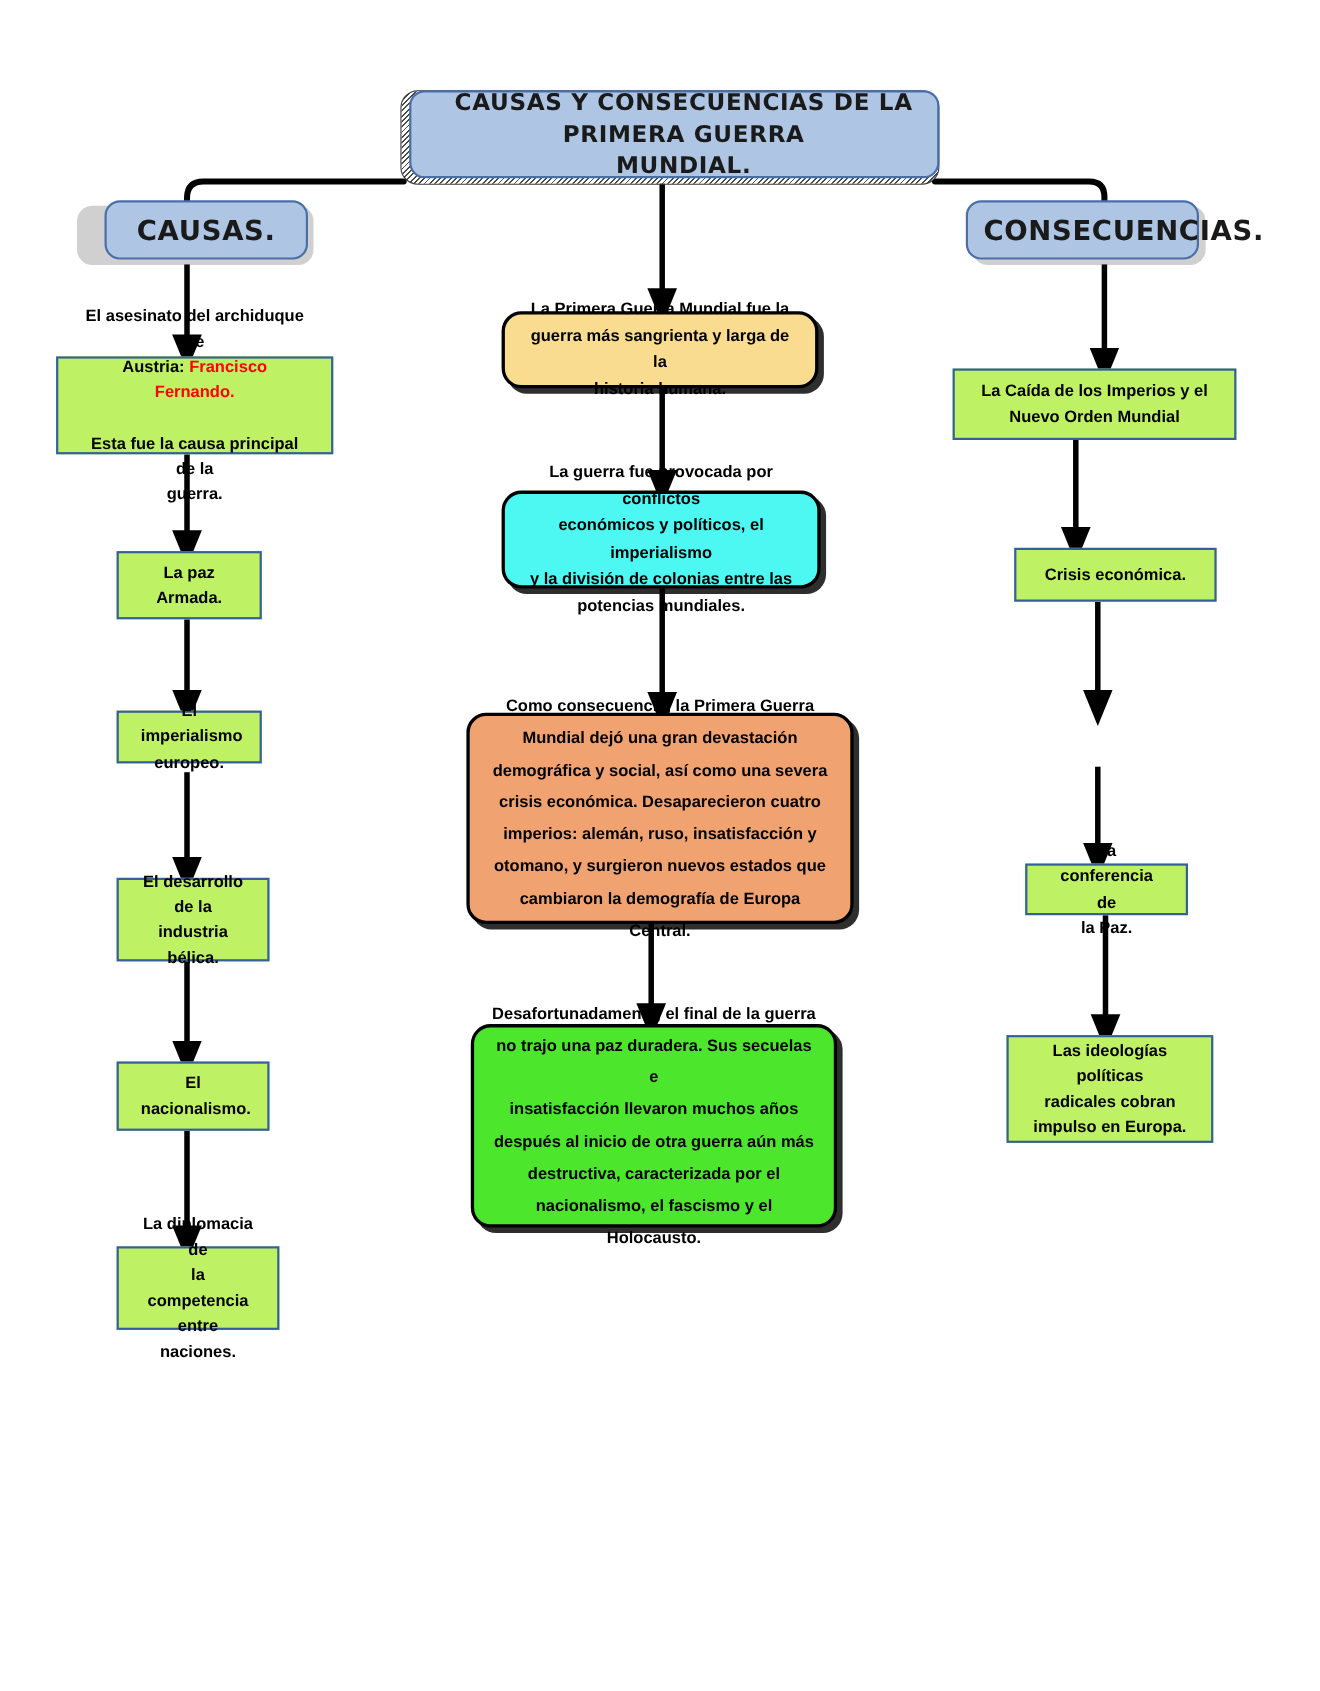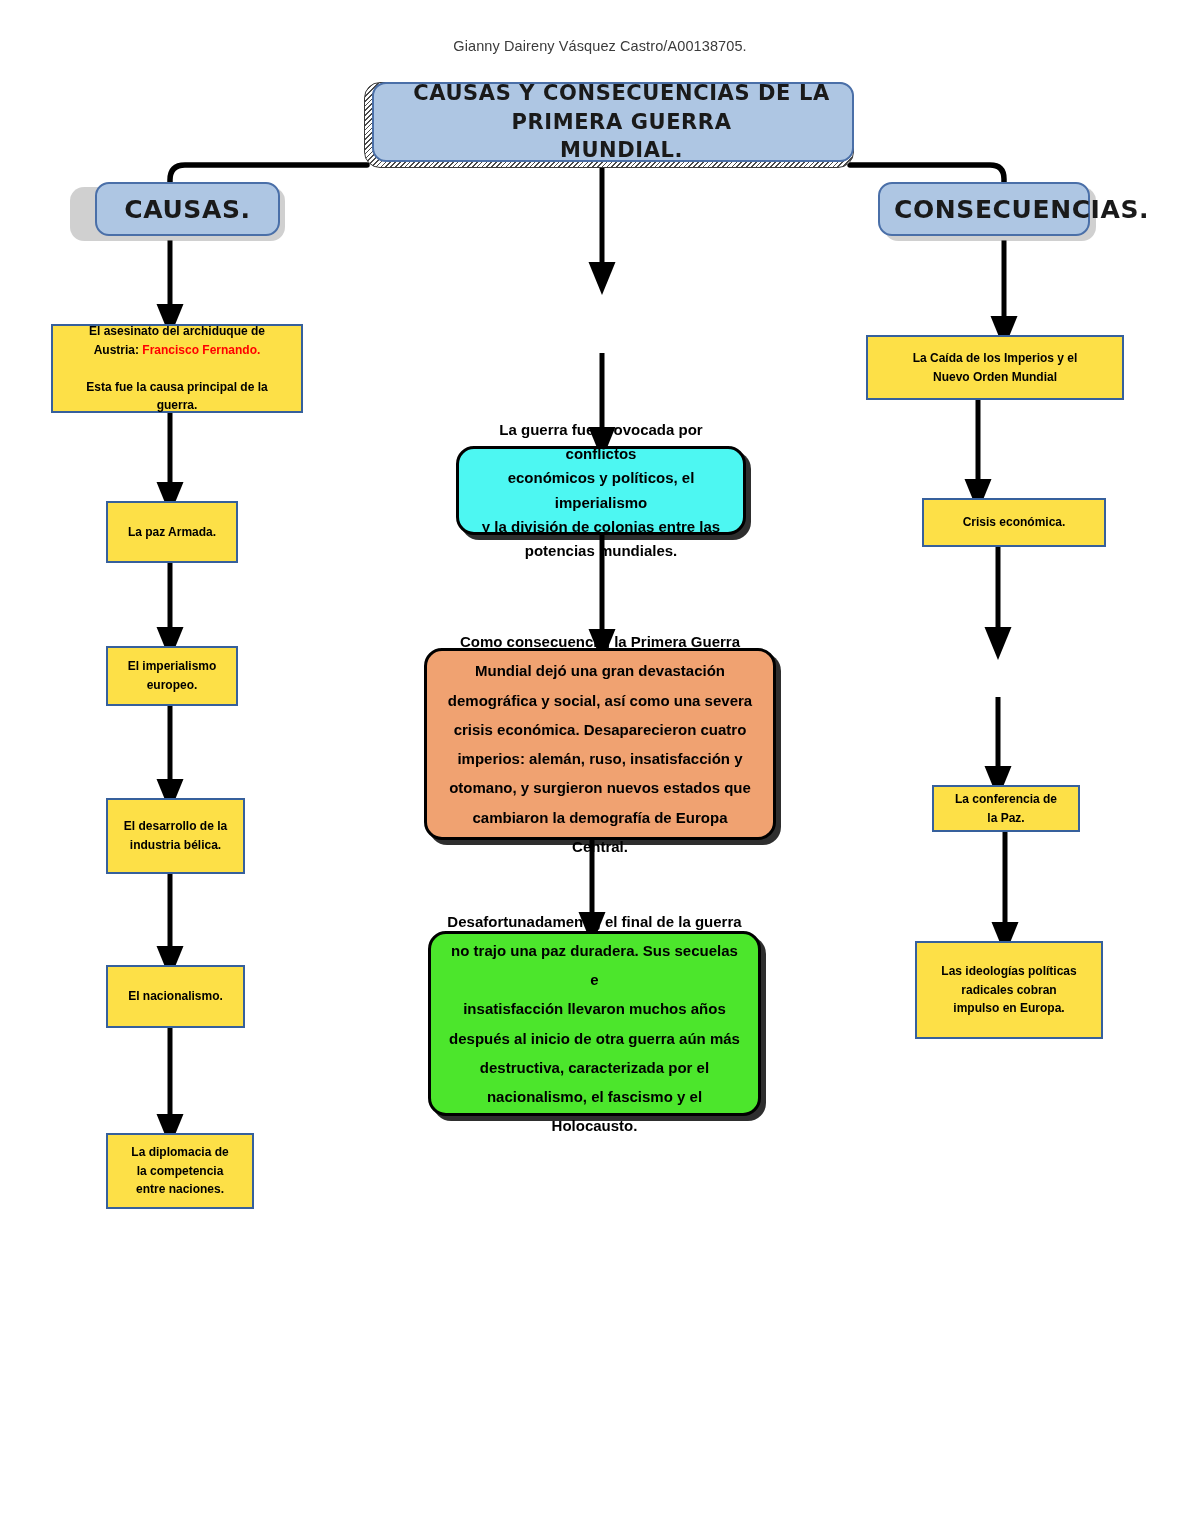--- a/index.html
+++ b/index.html
@@ -47,25 +47,25 @@
     display: flex;
     align-items: center;
     justify-content: center;
     text-align: center;
     font-weight: bold;
     color: #000;
   }
 
   
   .node.plain {
-    background: #fde047;
+    background: #bef264;
     border: 2.2px solid #36609c;
-    font-size: 12px;
+    font-size: 15px;
     line-height: 1.55;
-    padding: 6px 8px;
+    padding: 6px 20px;
   }
 
   
   .node.blue {
     background: #aec6e3;
     border: 2px solid #4a6fa8;
     border-radius: 14px;
     font-family: "DejaVu Sans", sans-serif;
     font-weight: bold;
     letter-spacing: .6px;
@@ -113,21 +113,20 @@
     line-height: 1.35;
     white-space: pre-line;
   }
   .hdr-text { font-size: 25px; }
 </style>
 </head>
 <body>
 
 <div id="page">
 
-  <div class="credit">Gianny Daireny Vásquez Castro/A00138705.</div>
 
   <svg id="links" viewBox="0 0 1200 1537">
     <defs>
       <marker id="arrowhead" markerWidth="7" markerHeight="7" refX="3.2" refY="3.1" orient="auto" markerUnits="strokeWidth">
         <path d="M0,0.4 L6.6,3.1 L0,5.8 Z" fill="#000000"></path>
       </marker>
     </defs>
 
     <path d="M 367,165 L 185,165 Q 170,165 170,180 L 170,186" stroke="#000000" stroke-width="5.5" fill="none" stroke-linecap="round"></path>
 
@@ -174,40 +173,45 @@
 Austria: </span><span class="red">Francisco Fernando.</span><span>
 
 Esta fue la causa principal de la
 guerra.</span></span>
   </div>
 
   <div class="node plain" style="left:106px; top:501px; width:132px; height:62px;">
     <span class="inner">La paz Armada.</span>
   </div>
 
-  <div class="node plain" style="left:106px; top:646px; width:132px; height:60px;align-items:center;">
+  <div class="node plain" style="left:106px; top:646px; width:132px; height:48px;align-items:center;">
     <span class="inner">El imperialismo
 europeo.</span>
   </div>
 
   <div class="node plain" style="left:106px; top:798px; width:139px; height:76px;">
     <span class="inner">El desarrollo de la
 industria bélica.</span>
   </div>
 
   <div class="node plain" style="left:106px; top:965px; width:139px; height:63px;">
     <span class="inner">El nacionalismo.</span>
   </div>
 
   <div class="node plain" style="left:106px; top:1133px; width:148px; height:76px;">
     <span class="inner">La diplomacia de
 la competencia
 entre naciones.</span>
   </div>
 
+  <div class="node callout" style="left:456px; top:283px; width:288px; height:70px; background:#f9dc8f;">
+    <span class="inner">La Primera Guerra Mundial fue la
+guerra más sangrienta y larga de la
+historia humana.</span>
+  </div>
 
   <div class="node callout" style="left:456px; top:446px; width:290px; height:89px; background:#4df7f2;">
     <span class="inner">La guerra fue provocada por conflictos
 económicos y políticos, el imperialismo
 y la división de colonias entre las
 potencias mundiales.</span>
   </div>
 
   <div class="node callout tall" style="left:424px; top:648px; width:352px; height:192px; background:#f0a271;">
     <span class="inner">Como consecuencia, la Primera Guerra

